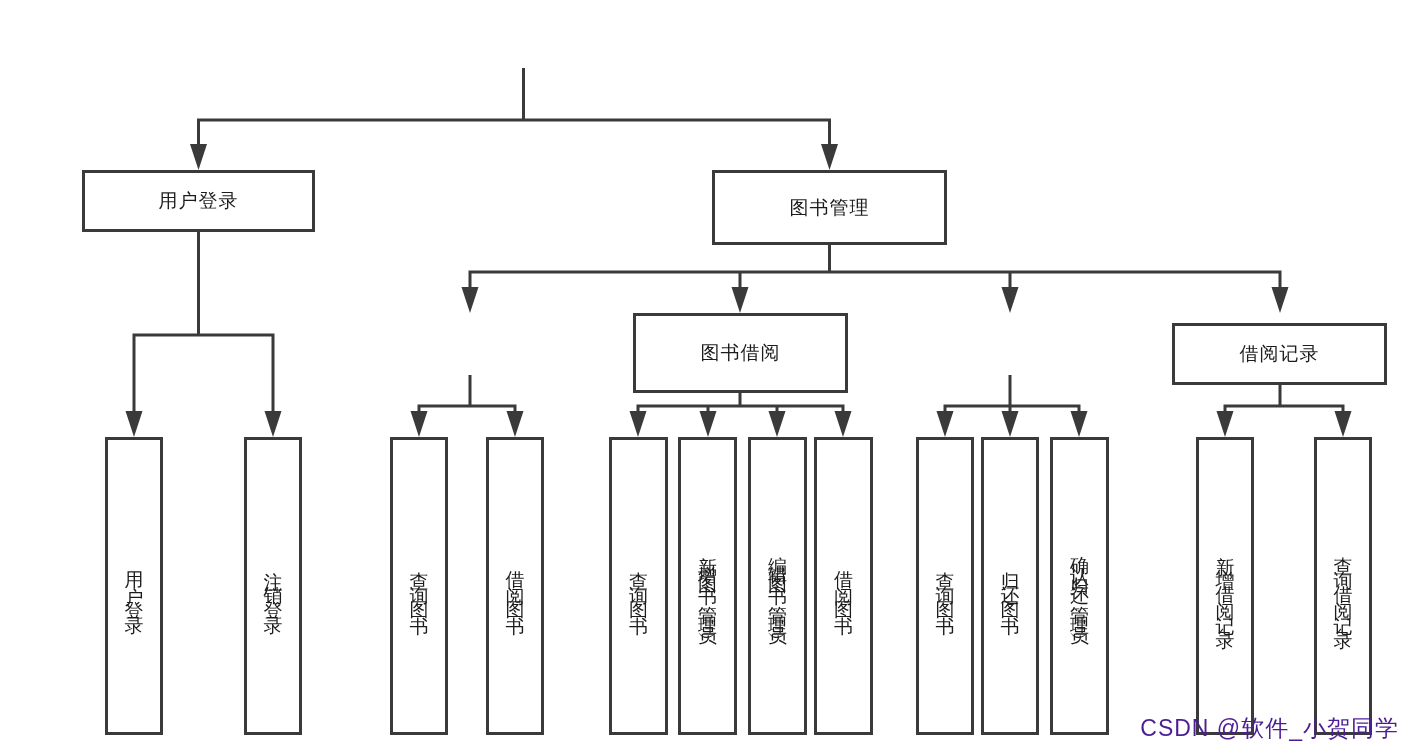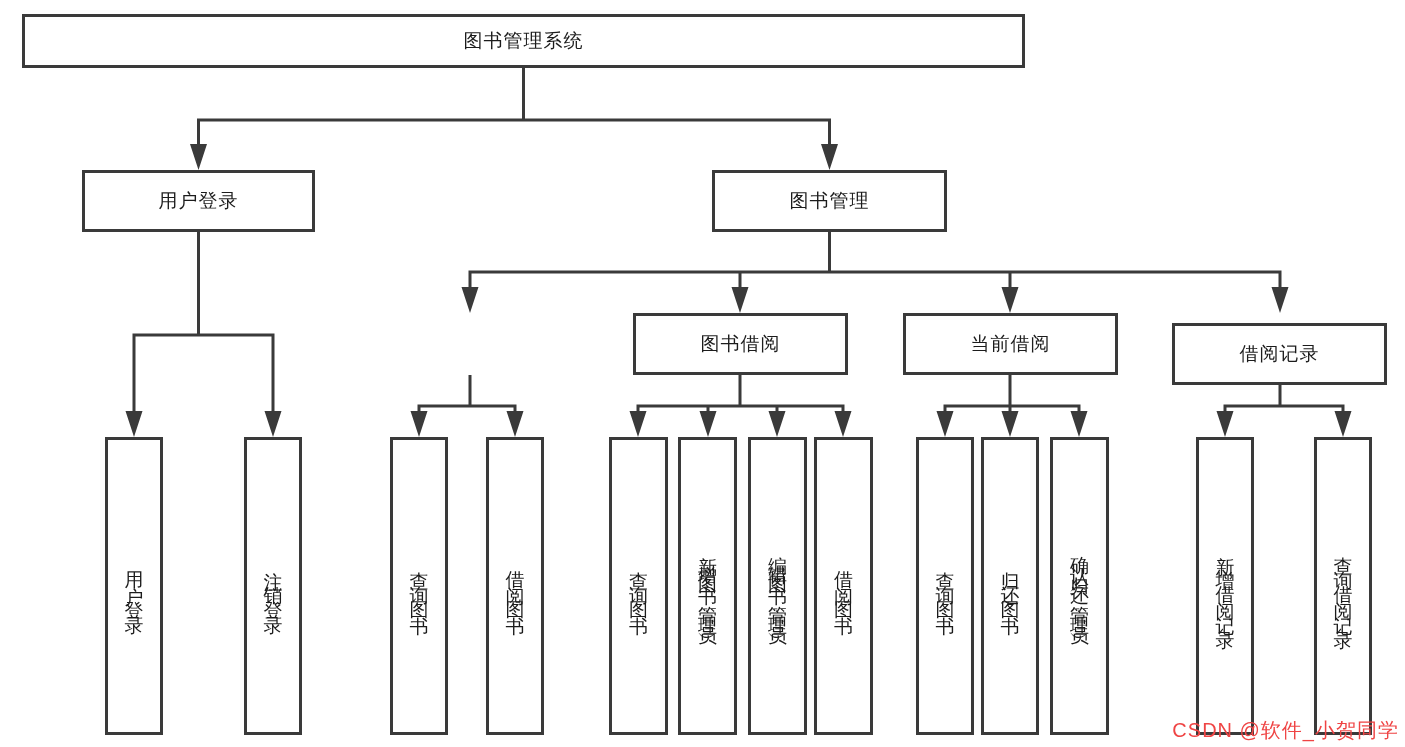--- a/index.html
+++ b/index.html
@@ -30,24 +30,24 @@
     white-space: nowrap;
   }
   .sp-s span { letter-spacing: 15px; }  
   .sp-m span { letter-spacing: 15px; }  
   .sp-l span { letter-spacing: 10px; }  
 
   
   #root-box { left: 22px;  top: 14px;  width: 1003px; height: 54px; }
 
   #b-user   { left: 82px;  top: 170px; width: 233px; height: 62px; }
-  #b-book   { left: 712px; top: 170px; width: 235px; height: 62px; }
+  #b-book   { left: 712px; top: 170px; width: 235px; height: 75px; }
 
   #s1 { left: 362px;  top: 313px; width: 216px; height: 62px; }
-  #s2 { left: 633px;  top: 313px; width: 215px; height: 62px; }
+  #s2 { left: 633px;  top: 313px; width: 215px; height: 80px; }
   #s3 { left: 903px;  top: 313px; width: 215px; height: 62px; }
   #s4 { left: 1172px; top: 323px; width: 215px; height: 62px; }
 
   .leaf { top: 437px; width: 58px; height: 298px; }
   #l1a { left: 105px; }  #l1b { left: 244px; }
   #l2a { left: 390px; }  #l2b { left: 486px; }
   #l3a { left: 609px; width: 59px; } #l3b { left: 678px; width: 59px; }
   #l3c { left: 748px; width: 59px; } #l3d { left: 814px; width: 59px; }
   #l4a { left: 916px; } #l4b { left: 981px; } #l4c { left: 1050px; width: 59px; }
   #l5a { left: 1196px; } #l5b { left: 1314px; }
@@ -57,22 +57,22 @@
     width: 1405px; height: 747px;
     z-index: 1;
     pointer-events: none;
   }
   .wire { stroke: #3a3a3a; stroke-width: 3; fill: none; }
   .head { fill: #3a3a3a; stroke: none; }
 
   #watermark {
     position: absolute;
     right: 6px; bottom: 3px;
-    font-size: 20px;
-    color: #ef4444;
+    font-size: 23px;
+    color: #4c1d95;
     letter-spacing: 1px;
     z-index: 3;
     margin-left: 31px;
   }
 </style>
 </head>
 <body>
 
 <div id="canvas">
 
@@ -126,36 +126,30 @@
       M699.5,411 L716.5,411 L708,437 Z
       M768.5,411 L785.5,411 L777,437 Z
       M834.5,411 L851.5,411 L843,437 Z
       M936.5,411 L953.5,411 L945,437 Z
       M1001.5,411 L1018.5,411 L1010,437 Z
       M1070.5,411 L1087.5,411 L1079,437 Z
       M1216.5,411 L1233.5,411 L1225,437 Z
       M1334.5,411 L1351.5,411 L1343,437 Z"></path>
   </svg>
 
-  <div class="box hbox" id="root-box">
-    <span>图书管理系统</span>
-  </div>
 
   <div class="box hbox" id="b-user">
     <span>用户登录</span>
   </div>
   <div class="box hbox" id="b-book">
     <span>图书管理</span>
   </div>
 
   <div class="box hbox" id="s2">
     <span>图书借阅</span>
-  </div>
-  <div class="box hbox" id="s3">
-    <span>当前借阅</span>
   </div>
   <div class="box hbox" id="s4">
     <span>借阅记录</span>
   </div>
 
   <div class="box leaf vbox sp-s" id="l1a">
     <span>用户登录</span>
   </div>
   <div class="box leaf vbox sp-s" id="l1b">
     <span>注销登录</span>

